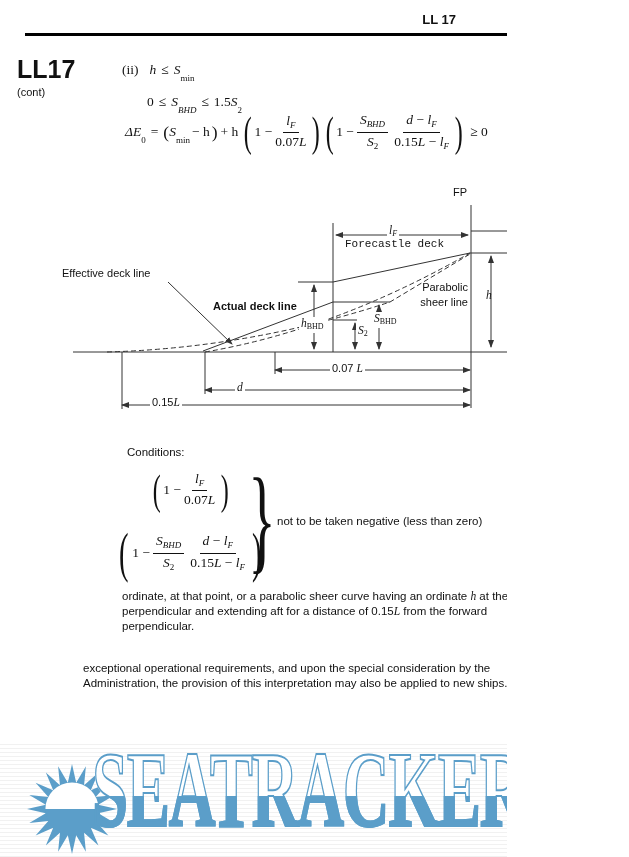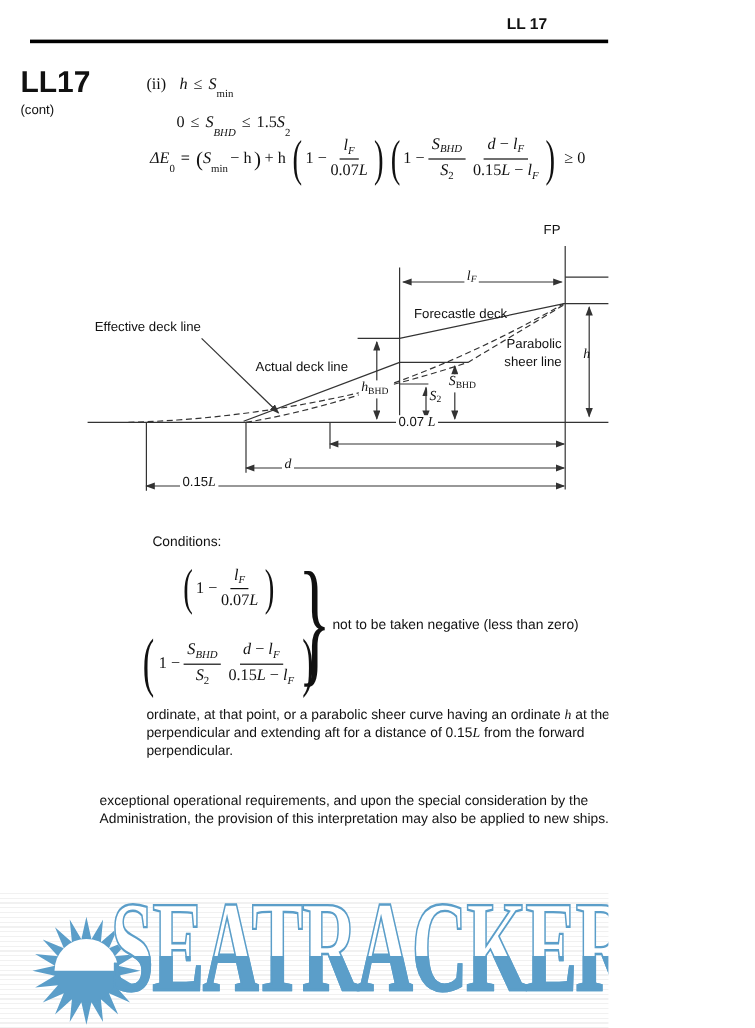--- a/index.html
+++ b/index.html
@@ -146,34 +146,34 @@
       <line x1="205" y1="212" x2="470" y2="212" marker-start="url(#as)" marker-end="url(#ae)"></line>
       <line x1="205" y1="174" x2="205" y2="216"></line>
       <line x1="122" y1="227" x2="470" y2="227" marker-start="url(#as)" marker-end="url(#ae)"></line>
       <line x1="122" y1="174" x2="122" y2="231"></line>
       <line x1="168" y1="104" x2="232" y2="166" marker-end="url(#ae)"></line>
     </g>
   </svg>
 
   <div class="dlabel" style="left:453px;top:186px;">FP</div>
   <div class="dlabel wbg" style="left:387px;top:224px;"><span class="v">l</span><span class="sub i">F</span></div>
-  <div class="dlabel" style="left:345px;top:256px;">Forecastle deck</div>
-  <div class="dlabel" style="left:79px;top:267px;">Effective deck line</div>
-  <div class="dlabel" style="left:213px;top:300px;">Actual deck line</div>
+  <div class="dlabel" style="left:345px;top:238px;font-family:Liberation Mono, monospace;">Forecastle deck</div>
+  <div class="dlabel" style="left:62px;top:267px;">Effective deck line</div>
+  <div class="dlabel" style="left:213px;top:300px;font-weight:bold;">Actual deck line</div>
   <div class="dlabel" style="left:404px;top:280px;width:64px;text-align:right;line-height:15px;">
     <span>Parabolic</span><br>
     <span>sheer line</span>
   </div>
   <div class="dlabel wbg" style="left:299px;top:317px;"><span class="v">h</span><span class="sub">BHD</span></div>
   <div class="dlabel wbg" style="left:356px;top:324px;"><span class="v">S</span><span class="sub">2</span></div>
   <div class="dlabel wbg" style="left:372px;top:312px;"><span class="v">S</span><span class="sub">BHD</span></div>
   <div class="dlabel" style="left:486px;top:289px;"><span class="v">h</span></div>
   <div class="dlabel" style="left:509px;top:272px;"><span class="v">S</span><span class="sub">min</span></div>
   <div class="dlabel" style="left:539px;top:294px;"><span class="v">H</span><span class="sub">min</span></div>
-  <div class="dlabel wbg" style="left:330px;top:346px;text-align:center;"><span>0.07 </span><span class="v">L</span></div>
+  <div class="dlabel wbg" style="left:330px;top:362px;text-align:center;"><span>0.07 </span><span class="v">L</span></div>
   <div class="dlabel wbg" style="left:235px;top:381px;"><span class="v">d</span></div>
   <div class="dlabel wbg" style="left:150px;top:396px;"><span>0.15</span><span class="v">L</span></div>
 
   <div class="cond-title" style="left:127px;top:446px;">Conditions:</div>
 
   <div class="eqrow math" style="left:150px;top:470px;">
     <span class="bigp">(</span>
     <span class="n">1 −</span>
     <span class="frac">
       <span class="num"><span class="v">l</span><span class="sub i">F</span></span>

